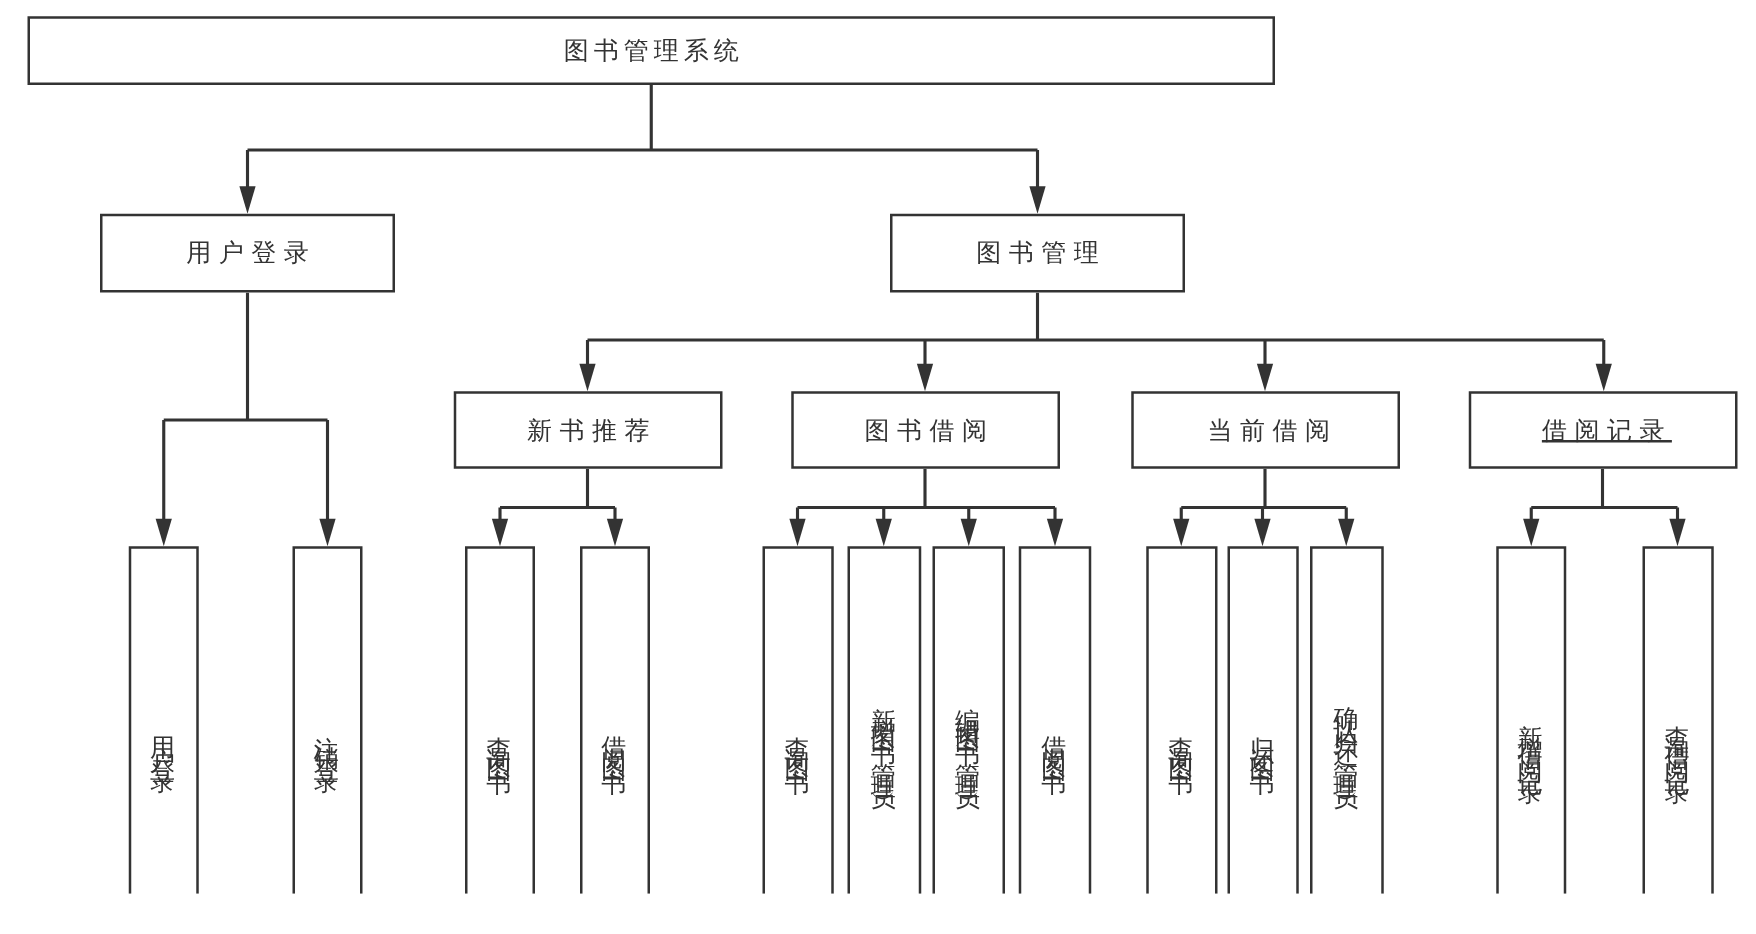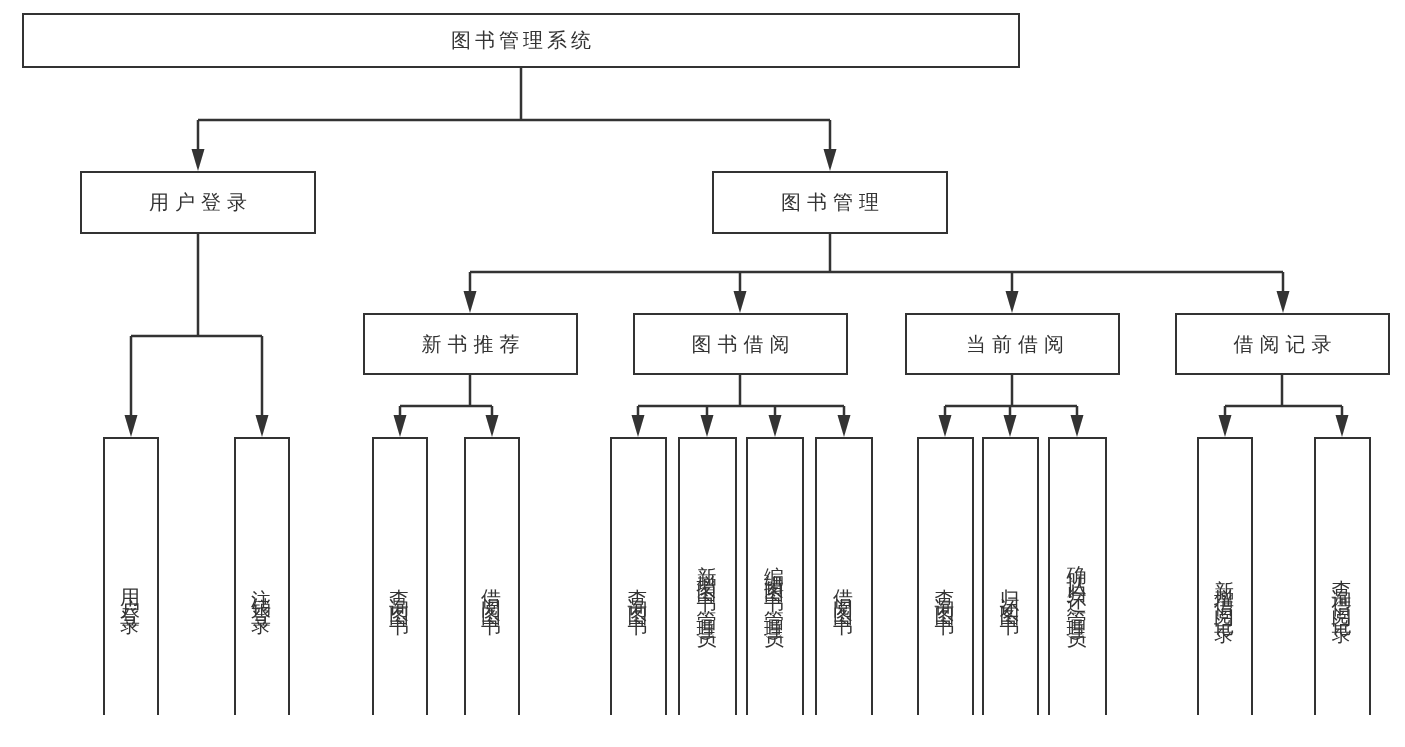--- a/index.html
+++ b/index.html
@@ -33,21 +33,21 @@
   .node.root {
     left: 22px; top: 13px; width: 998px; height: 55px;
     letter-spacing: 4px; padding-left: 4px;
   }
   .node.l2a { left: 80px;  top: 171px; width: 236px; height: 63px; }
   .node.l2b { left: 712px; top: 171px; width: 236px; height: 63px; }
   .node.l3  { top: 313px; width: 215px; height: 62px; }
   .node.l3a { left: 363px; }
   .node.l3b { left: 633px; }
   .node.l3c { left: 905px; padding-left: 11px; }
-  .node.l3d { left: 1175px; }
+  .node.l3d { left: 1175px; text-decoration: underline; }
   .node.leaf {
     top: 437px; height: 298px; width: 56px;
     writing-mode: vertical-rl;
     text-orientation: mixed;
     letter-spacing: 9px;
     padding-left: 0;
     padding-top: 9px; 
   }
   .leaf.f1  { left: 103px; }
   .leaf.f2  { left: 234px; }

